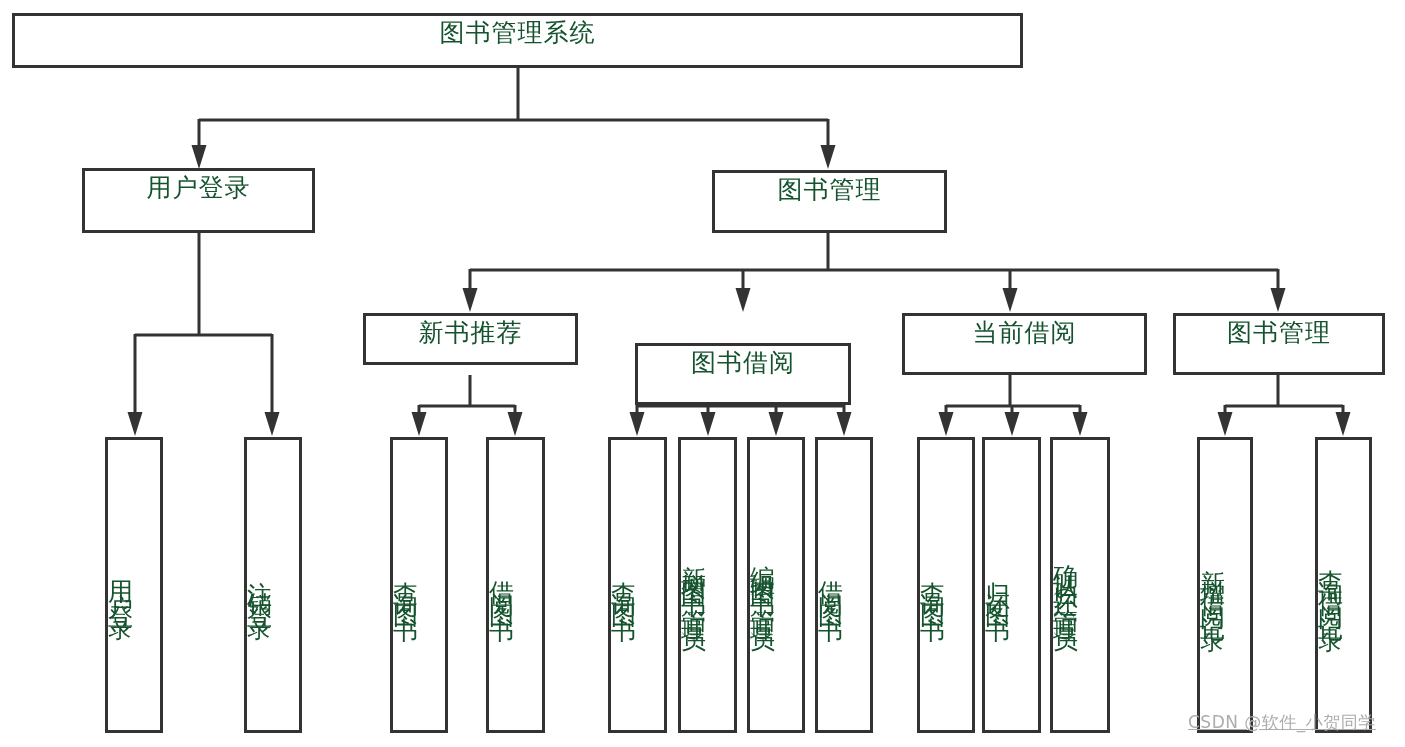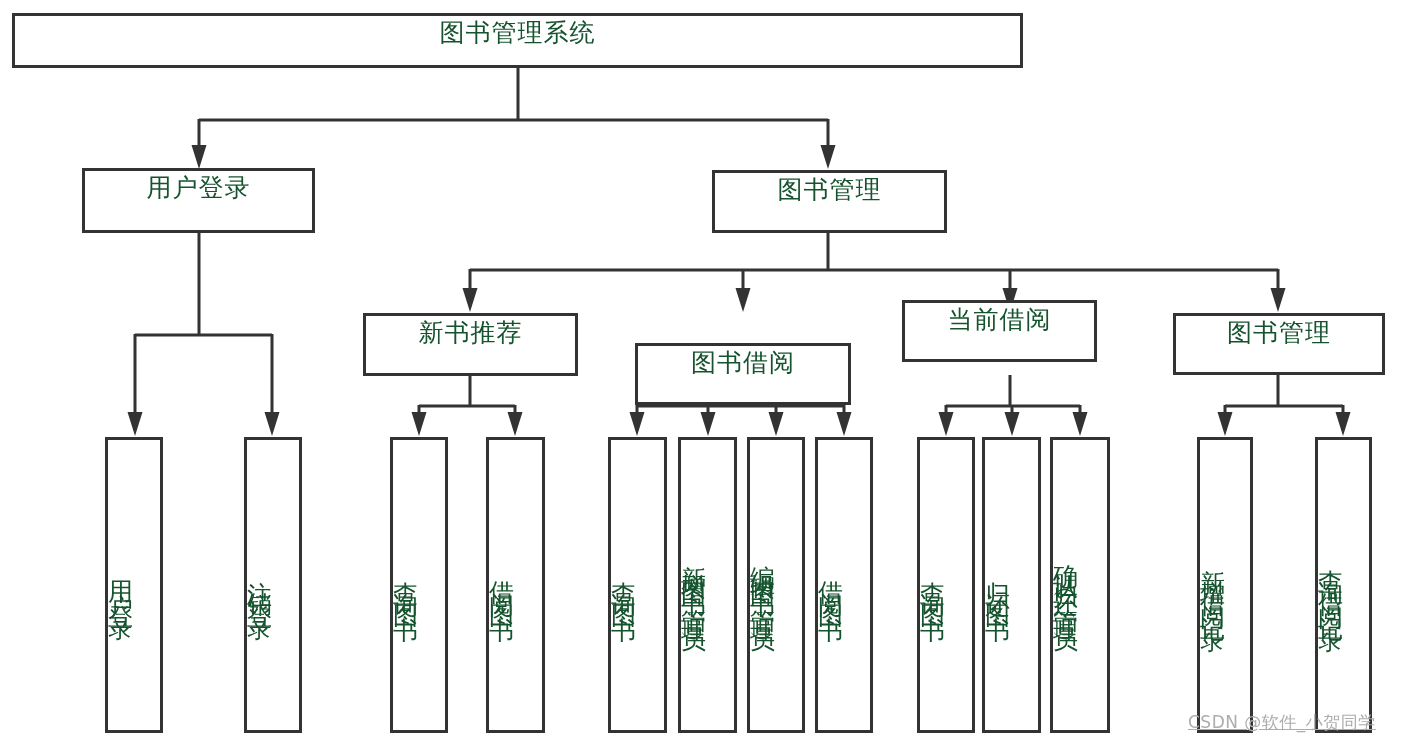--- a/index.html
+++ b/index.html
@@ -97,27 +97,27 @@
     <span>图书管理系统</span>
   </div>
 
   <div class="node h" style="left:82px; top:168px; width:233px; height:65px;">
     <span>用户登录</span>
   </div>
   <div class="node h" style="left:712px; top:170px; width:235px; height:63px;">
     <span>图书管理</span>
   </div>
 
-  <div class="node h" style="left:363px; top:313px; width:215px; height:63px;">
+  <div class="node h" style="left:363px; top:313px; width:215px; height:52px;">
     <span>新书推荐</span>
   </div>
   <div class="node h" style="left:635px; top:313px; width:216px; height:62px;margin-top:30px;">
     <span>图书借阅</span>
   </div>
-  <div class="node h" style="left:902px; top:300px; width:195px; height:62px;font-family:Liberation Serif, serif;">
+  <div class="node h" style="left:902px; top:313px; width:245px; height:62px;font-family:Liberation Serif, serif;">
     <span>当前借阅</span>
   </div>
   <div class="node h" style="left:1173px; top:313px; width:212px; height:62px;">
     <span>图书管理</span>
   </div>
 
   <div class="node v" style="left:105px; top:437px; width:58px; height:296px;">
     <span>用户登录</span>
   </div>
   <div class="node v" style="left:244px; top:437px; width:58px; height:296px;">

